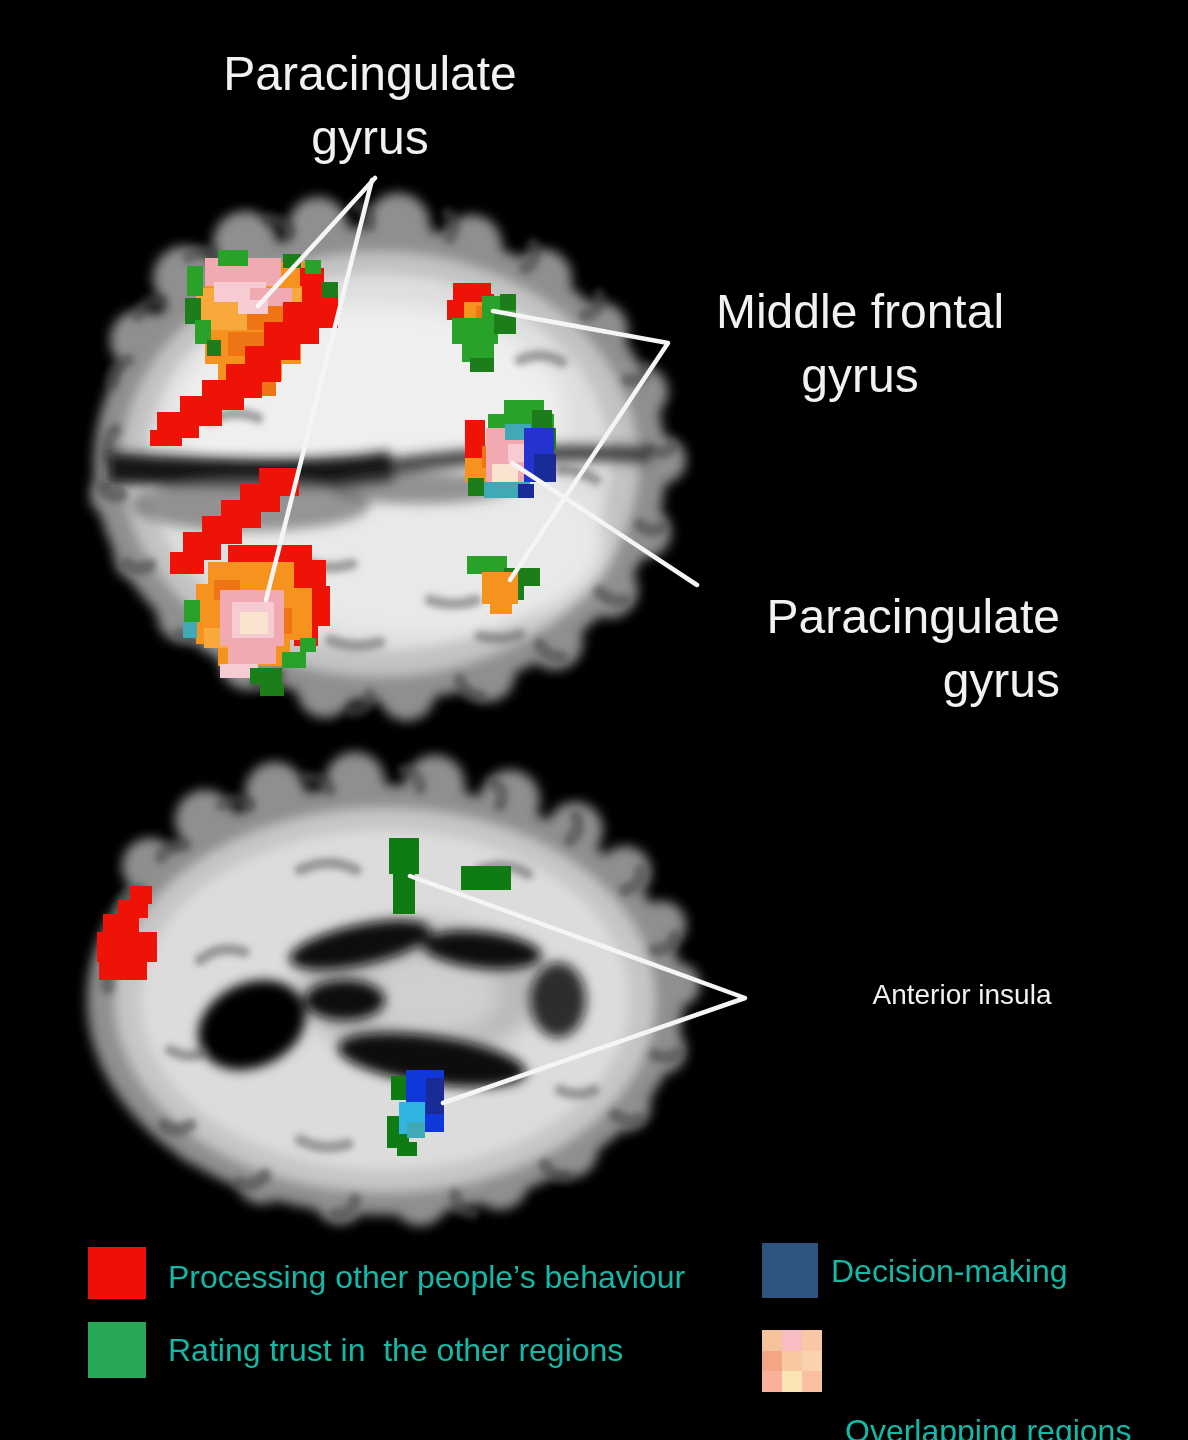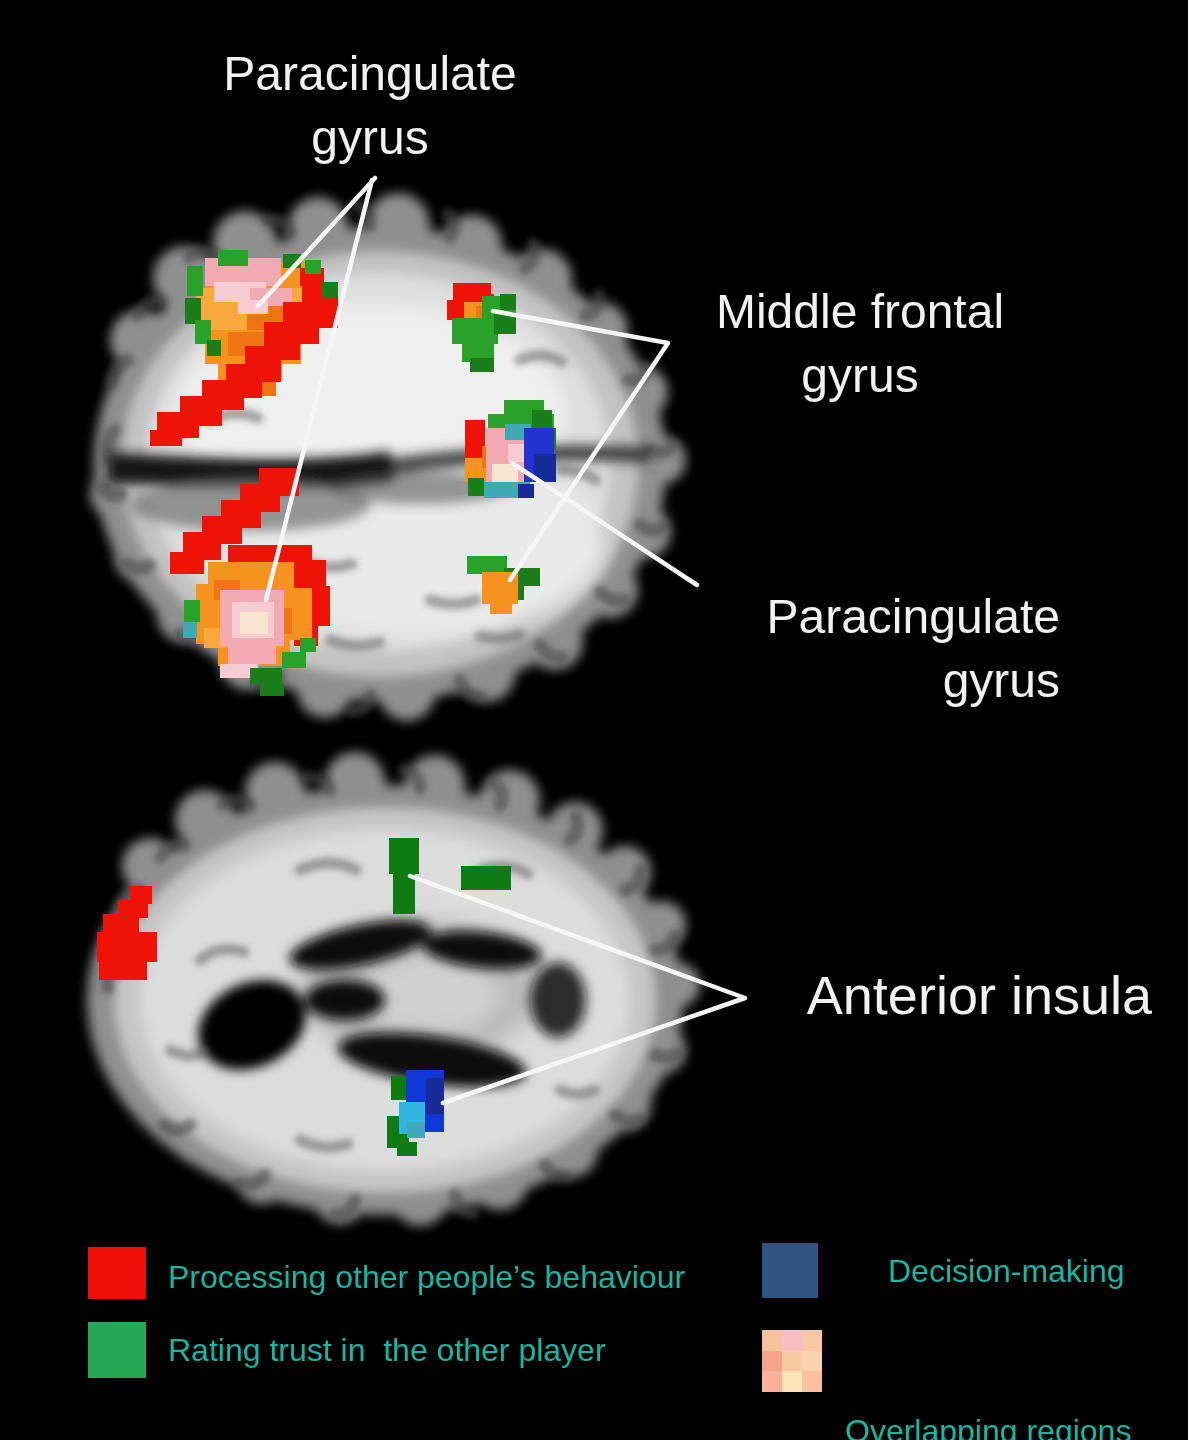--- a/index.html
+++ b/index.html
@@ -3,21 +3,21 @@
 <meta charset="utf-8">
 <style>
   html,body{margin:0;padding:0;background:#000;}
   .canvas{position:relative;width:1188px;height:1440px;background:#000;overflow:hidden;
           font-family:"Liberation Sans",sans-serif;}
   .art{position:absolute;left:0;top:0;width:1188px;height:1440px;display:block;}
 
   .rlabel{position:absolute;color:#f1f1f1;text-align:center;
           font-size:48px;line-height:64px;font-weight:400;}
   .rlabel span{display:block;}
-  .rlabel.single{text-align:right;font-size:54px;line-height:50px;}
+  .rlabel.single{text-align:center;font-size:28px;line-height:50px;}
 
   .sw{position:absolute;}
   .sw.solid{}
   .mottle{display:grid;grid-template-columns:repeat(3,1fr);grid-template-rows:repeat(3,1fr);}
   .mottle i{display:block;}
 
   .ltext{position:absolute;color:#14b8a6;font-size:32px;line-height:44px;white-space:pre;}
 
   
   .cR{fill:#ee1207}.cO{fill:#f6921e}.cOl{fill:#f9a83c}.cOd{fill:#ef7414}
@@ -333,24 +333,24 @@
   <span>gyrus</span>
 </div>
 <div class="rlabel single" style="left:772px;top:970px;width:380px;">
   <span>Anterior insula</span>
 </div>
 
 <div class="sw solid" style="left: 88px; top: 1247px; width: 58px; height: 52px; background: rgb(238, 16, 7);"></div>
 <div class="ltext" style="left:168px;top:1255px;">Processing other people’s behaviour</div>
 
 <div class="sw solid" style="left: 88px; top: 1322px; width: 58px; height: 56px; background: rgb(39, 168, 87);"></div>
-<div class="ltext" style="left:168px;top:1328px;">Rating trust in  the other player</div>
+<div class="ltext" style="left:168px;top:1328px;">Rating trust in  the other regions</div>
 
 <div class="sw solid" style="left: 762px; top: 1243px; width: 56px; height: 55px; background: rgb(45, 85, 128);"></div>
-<div class="ltext" style="left:888px;top:1249px;text-align:center;">Decision-making</div>
+<div class="ltext" style="left:831px;top:1249px;text-align:center;">Decision-making</div>
 
 <div class="sw mottle" style="left:762px;top:1330px;width:60px;height:62px;">
   <i style="background: rgb(246, 194, 156);"></i>
   <i style="background: rgb(248, 189, 194);"></i>
   <i style="background: rgb(248, 199, 166);"></i>
   <i style="background: rgb(244, 165, 134);"></i>
   <i style="background: rgb(248, 201, 160);"></i>
   <i style="background: rgb(249, 210, 174);"></i>
   <i style="background: rgb(249, 177, 156);"></i>
   <i style="background: rgb(250, 227, 180);"></i>

